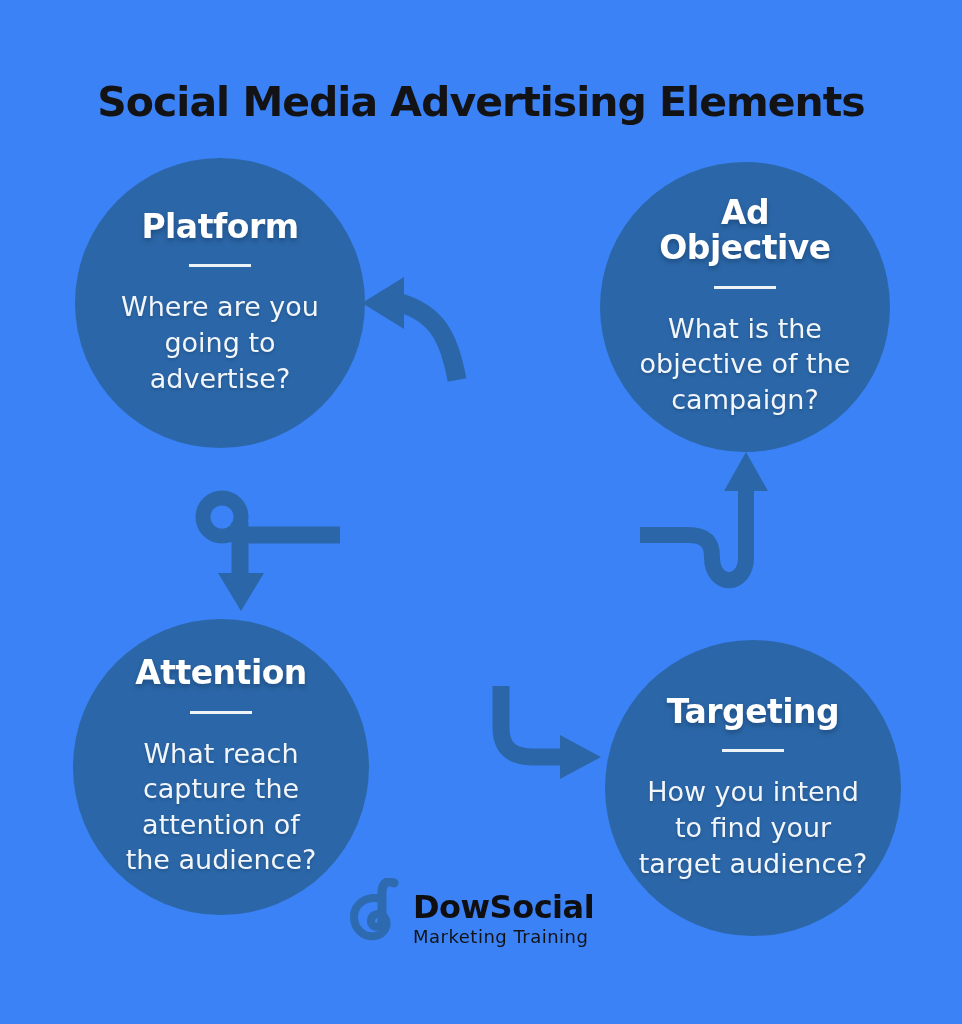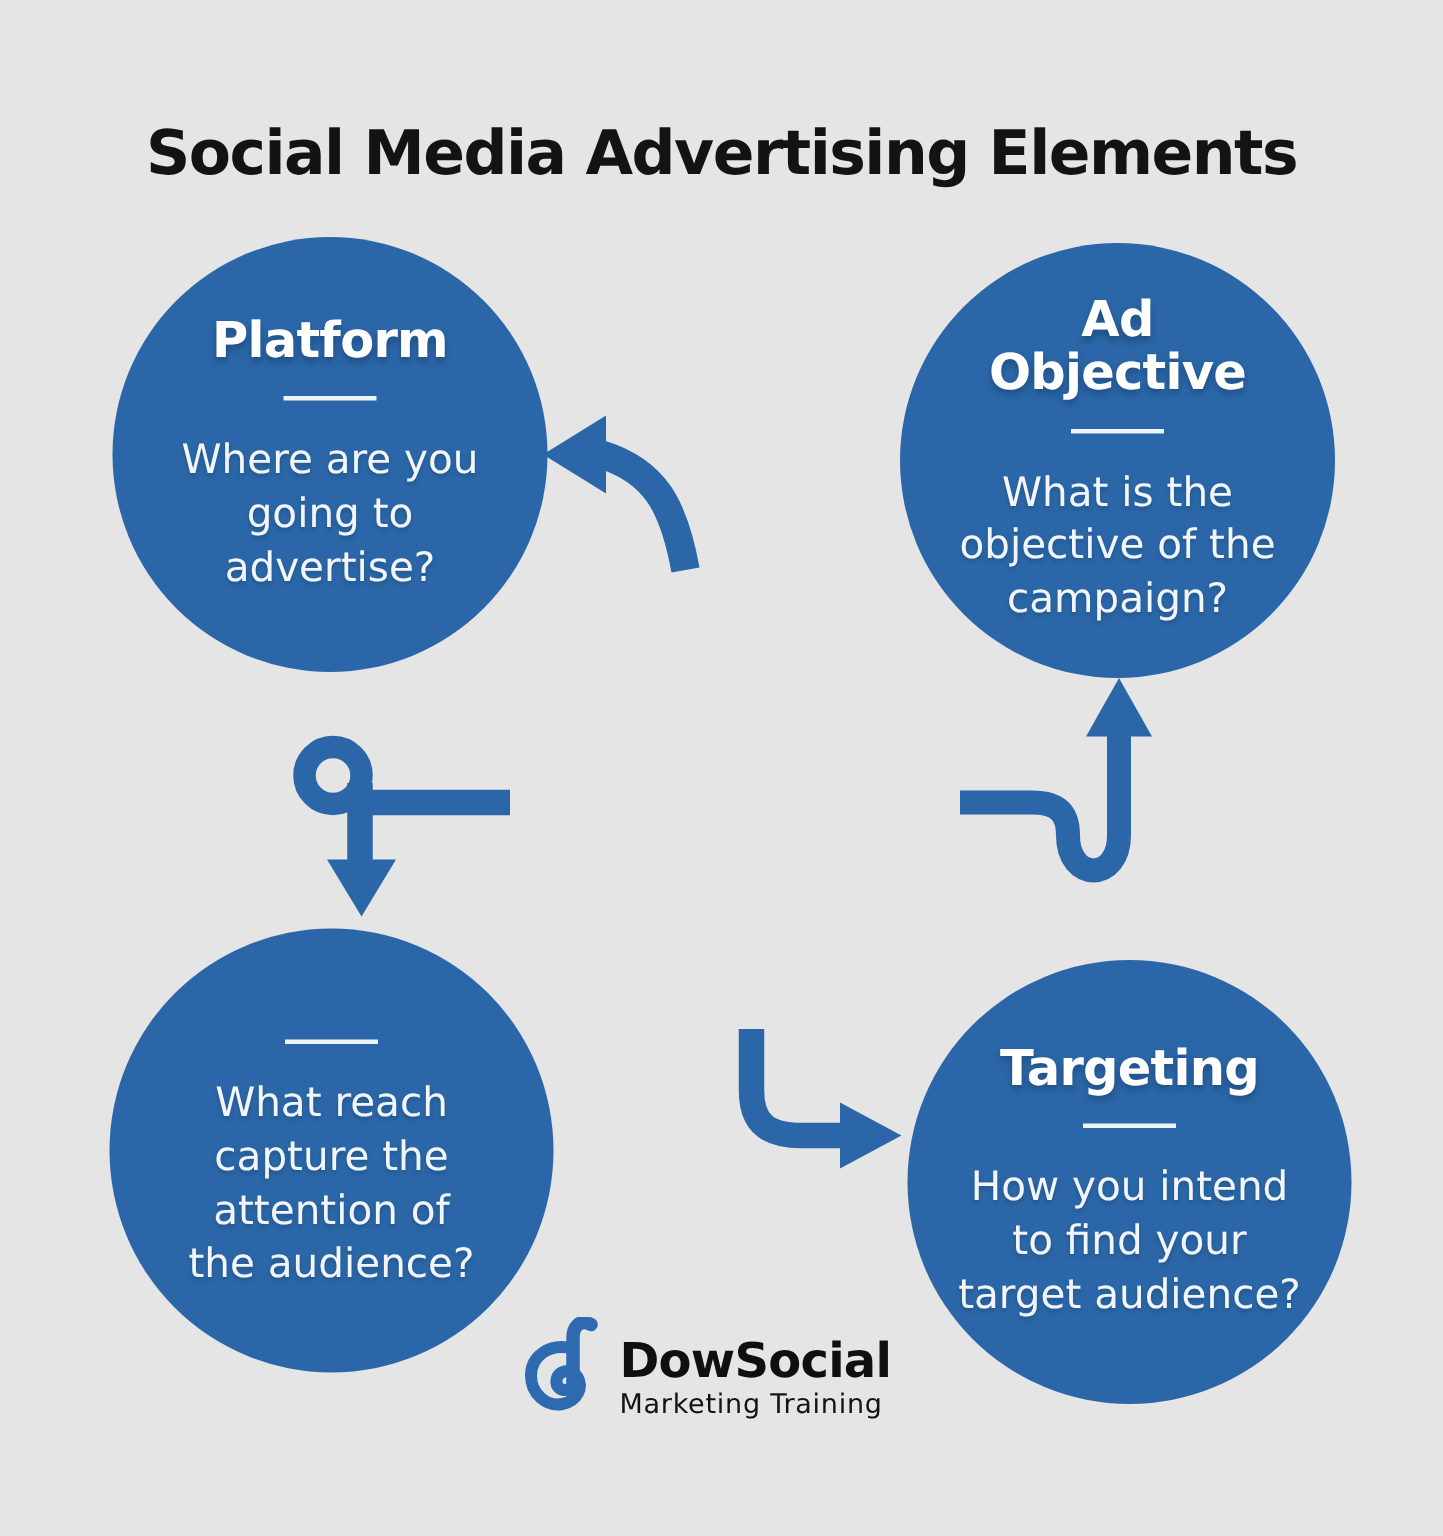--- a/index.html
+++ b/index.html
@@ -10,21 +10,21 @@
   body {
     width: 962px;
     height: 1024px;
     overflow: hidden;
     font-family: "DejaVu Sans", "Liberation Sans", sans-serif;
   }
   .canvas {
     position: relative;
     width: 962px;
     height: 1024px;
-    background: #e5e5e5;
+    background: #3b82f6;
   }
 
   
   .page-title {
     position: absolute;
     top: 78px;
     left: 0;
     width: 100%;
     margin: 0;
     text-align: center;
@@ -175,20 +175,21 @@
   </div>
 
   <div class="circle outer" id="circle-ad-objective">
     <div class="circle-heading">Ad Objective</div>
     <div class="heading-divider"></div>
     <div class="circle-body">What is the objective of the campaign?</div>
   </div>
 
 
   <div class="circle outer" id="circle-attention">
+    <div class="circle-heading">Attention</div>
     <div class="heading-divider"></div>
     <div class="circle-body">What reach capture the attention of the audience?</div>
   </div>
 
   <div class="circle outer" id="circle-targeting">
     <div class="circle-heading">Targeting</div>
     <div class="heading-divider"></div>
     <div class="circle-body">How you intend to find your target audience?</div>
   </div>
 

